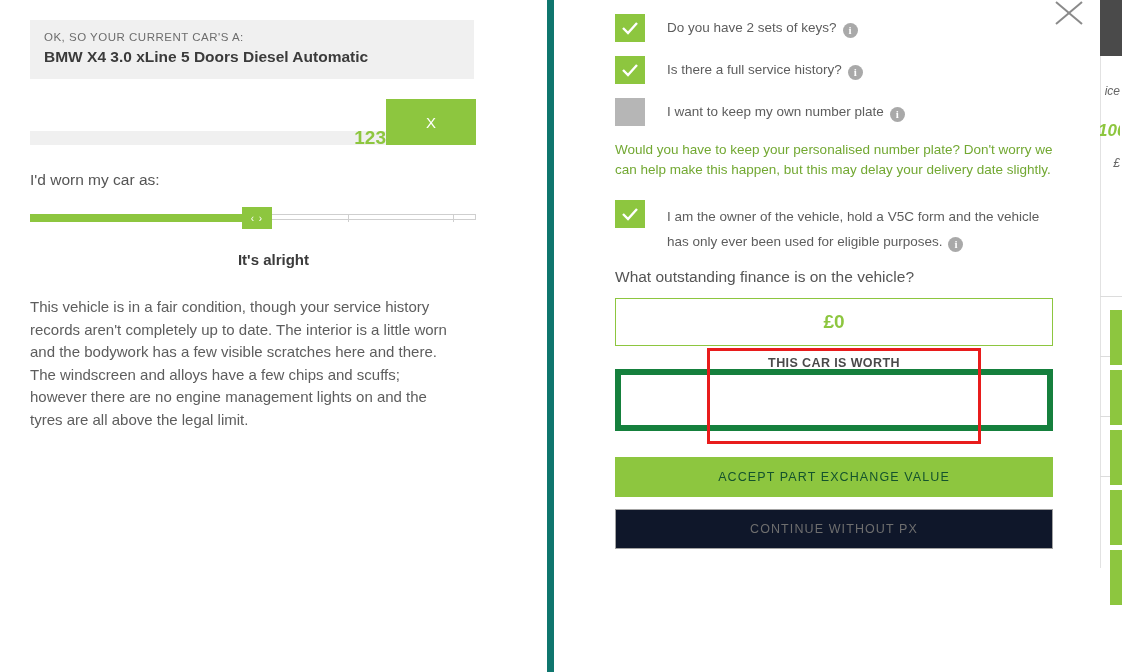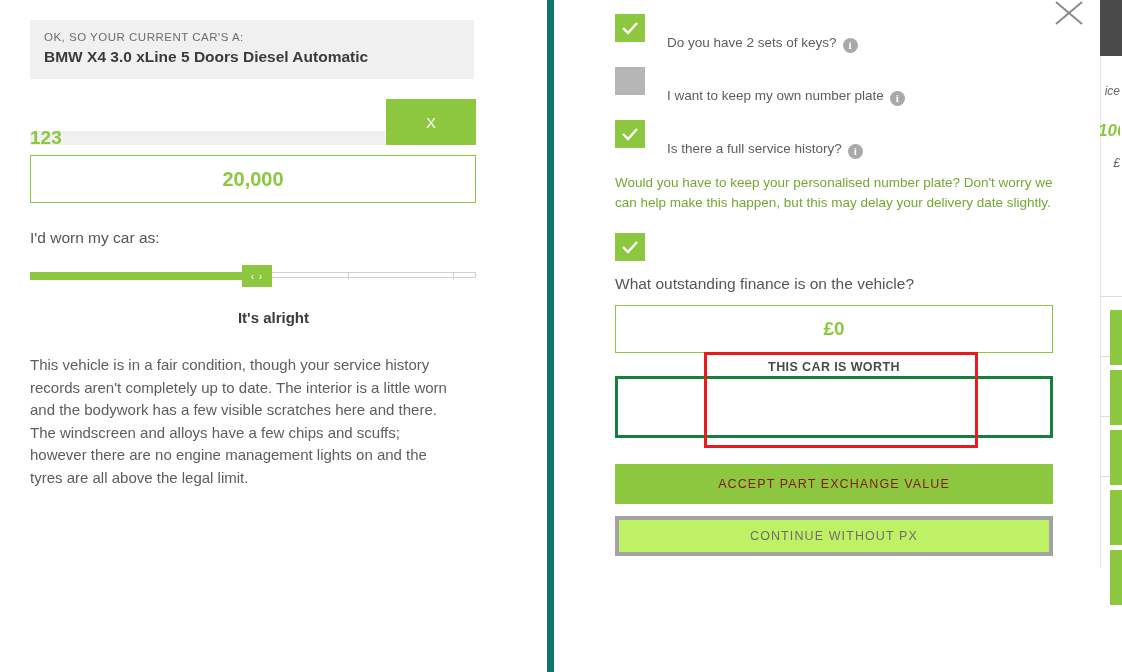--- a/index.html
+++ b/index.html
@@ -109,21 +109,21 @@
     height: 46px;
   }
   .reg-input {
     flex: 1;
     background: #f0f0f0;
     border: none;
     font-family: "Liberation Sans", sans-serif;
     font-size: 19px;
     font-weight: bold;
     color: #8dc63f;
-    text-align: left;
+    text-align: right;
     outline: none;
     margin-top: 32px;
   }
   .reg-clear {
     width: 90px;
     background: #8dc63f;
     color: #ffffff;
     font-size: 15px;
     border: none;
     cursor: pointer;
@@ -239,21 +239,20 @@
     margin-right: 22px;
   }
   .checkbox.unchecked { background: #b6b6b6; }
   .checkbox svg { display: block; }
 
   .check-label {
     font-size: 13.5px;
     color: #5d5d5d;
     line-height: 20px;
     padding-top: 4px;
-    margin-top: 15px;
   }
   .check-label.multi { line-height: 25px; max-width: 380px; }
 
   .info-icon {
     display: inline-block;
     width: 15px; height: 15px;
     border-radius: 50%;
     background: #a9a9a9;
     color: #ffffff;
     font-size: 11px;
@@ -298,21 +297,21 @@
     font-weight: bold;
     color: #8dc63f;
     background: transparent;
   }
 
   .worth-wrap {
     position: relative;
     margin-top: 23px;
     width: 438px;
     height: 62px;
-    border: 3px solid #15803d;
+    border: 6px solid #15803d;
     background: #ffffff;
   }
   .worth-label {
     position: absolute;
     left: 0; right: 0;
     top: -19px;
     text-align: center;
     font-size: 12.5px;
     font-weight: bold;
     color: #4a4a4a;
@@ -332,33 +331,33 @@
     left: 86px; top: -27px;
     width: 274px; height: 96px;
     border: 3px solid #e81c1c;
     pointer-events: none;
   }
 
   .btn-accept {
     margin-top: 26px;
     width: 438px; height: 40px;
     background: #8dc63f;
-    color: #7f1d1d;
+    color: #14532d;
     border: none;
     font-size: 12.5px;
     letter-spacing: 1.1px;
     cursor: pointer;
     font-family: "Liberation Sans", sans-serif;
   }
   .btn-continue {
     margin-top: 12px;
     width: 438px; height: 40px;
-    background: #bef264;
+    background: #0f172a;
     color: #6e6e6e;
-    border: 4px solid #a3a3a3;
+    border: 1px solid #a3a3a3;
     font-size: 12.5px;
     letter-spacing: 1.1px;
     cursor: pointer;
     font-family: "Liberation Sans", sans-serif;
   }
 </style>
 </head>
 <body>
 
 <div id="screen">
@@ -394,23 +393,20 @@
         <div class="label">OK, SO YOUR CURRENT CAR'S A:</div>
         <div class="value">BMW X4 3.0 xLine 5 Doors Diesel Automatic</div>
       </div>
 
       <div class="reg-row">
         <input class="reg-input" type="text" value="123" style="">
         <button class="reg-clear">X</button>
       </div>
 
 
-      <div class="mileage-box">
-        <input type="text" value="20,000" style="">
-      </div>
 
       <div class="field-label">I'd worn my car as:</div>
 
       <div class="slider-wrap">
         <div class="slider-track"></div>
         <div class="slider-fill"></div>
         <div class="slider-tick" style="left: 318px;"></div>
         <div class="slider-tick" style="left: 423px;"></div>
         <div class="slider-handle">‹ ›</div>
       </div>
@@ -428,46 +424,49 @@
               <path d="M1 6 L6 11 L15 1" stroke="#ffffff" stroke-width="2.4" fill="none"></path>
             </svg>
         </div>
         <div class="check-label">
           <span>Do you have 2 sets of keys?</span><span class="info-icon">i</span>
         </div>
       </div>
 
       
       <div class="check-row">
+        <div class="checkbox">
+          <svg width="16" height="13" viewBox="0 0 16 13">
+              <path d="M1 6 L6 11 L15 1" stroke="#ffffff" stroke-width="2.4" fill="none"></path>
+            </svg>
+        </div>
+        <div class="check-label">
+          <span>Is there a full service history?</span><span class="info-icon">i</span>
+        </div>
+      </div>
+
+      
+      <div class="check-row">
         <div class="checkbox unchecked"></div>
         <div class="check-label">
           <span>I want to keep my own number plate</span><span class="info-icon">i</span>
         </div>
       </div>
+
+      <div class="plate-note">Would you have to keep your personalised number plate? Don't worry we can help make this happen, but this may delay your delivery date slightly.</div>
 
       
       <div class="check-row">
         <div class="checkbox">
           <svg width="16" height="13" viewBox="0 0 16 13">
               <path d="M1 6 L6 11 L15 1" stroke="#ffffff" stroke-width="2.4" fill="none"></path>
             </svg>
         </div>
-        <div class="check-label">
-          <span>Is there a full service history?</span><span class="info-icon">i</span>
-        </div>
-      </div>
-
-      <div class="plate-note">Would you have to keep your personalised number plate? Don't worry we can help make this happen, but this may delay your delivery date slightly.</div>
-
-      
-      <div class="check-row">
-        <div class="checkbox">
-          <svg width="16" height="13" viewBox="0 0 16 13">
-              <path d="M1 6 L6 11 L15 1" stroke="#ffffff" stroke-width="2.4" fill="none"></path>
-            </svg>
+        <div class="check-label multi">
+          <span>I am the owner of the vehicle, hold a V5C form and the vehicle has only ever been used for eligible purposes.</span><span class="info-icon">i</span>
         </div>
       </div>
 
       <div class="finance-q">What outstanding finance is on the vehicle?</div>
 
       <div class="finance-box">
         <input type="text" value="£0" style="">
       </div>
 
       <div class="worth-wrap">

